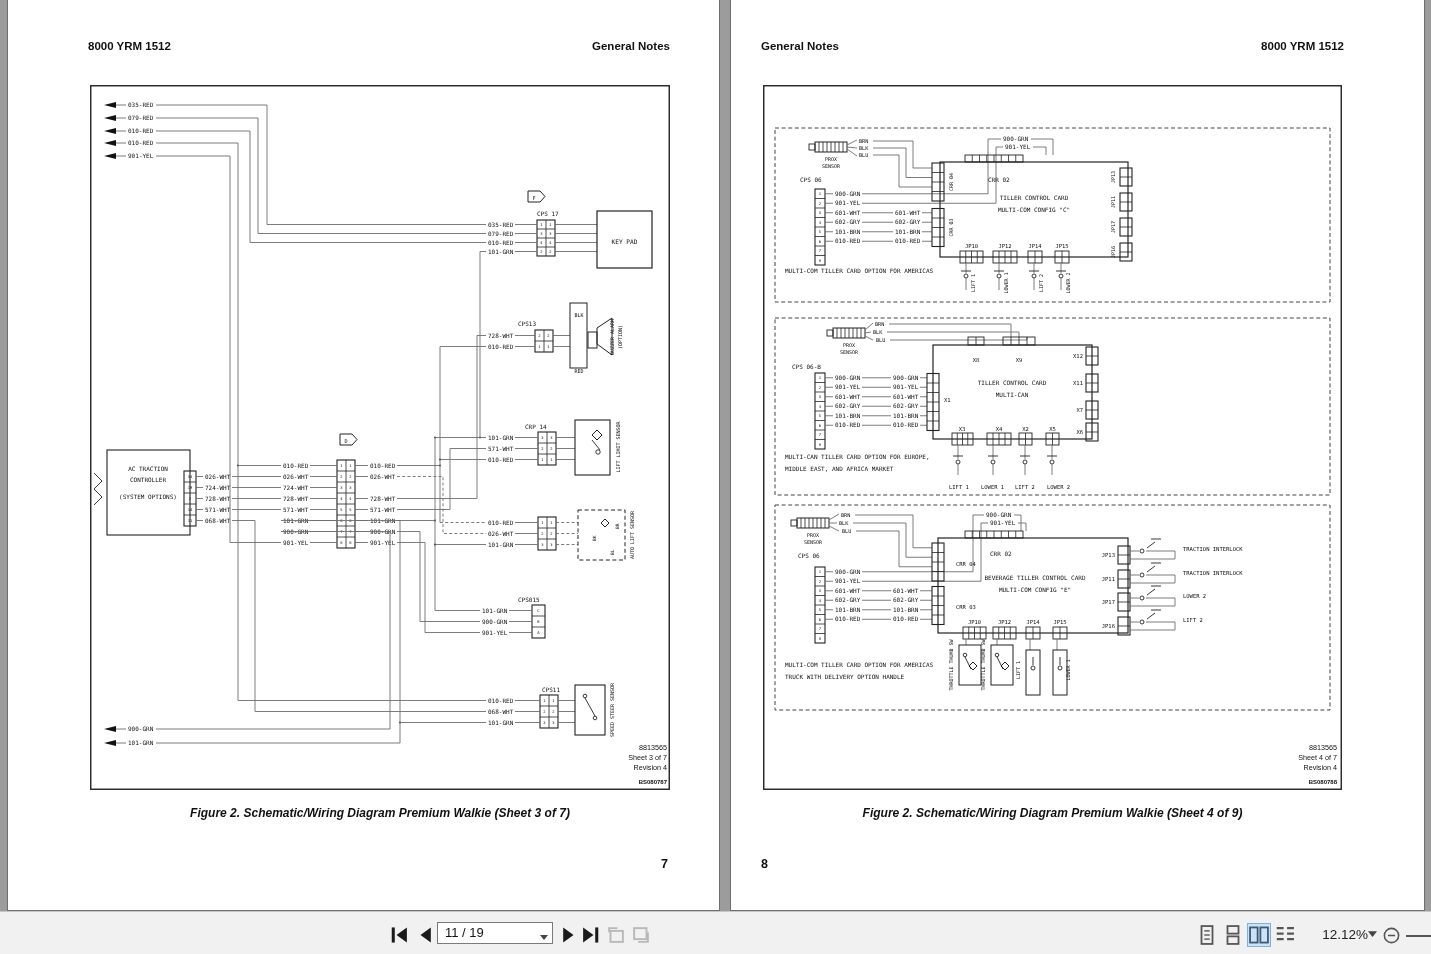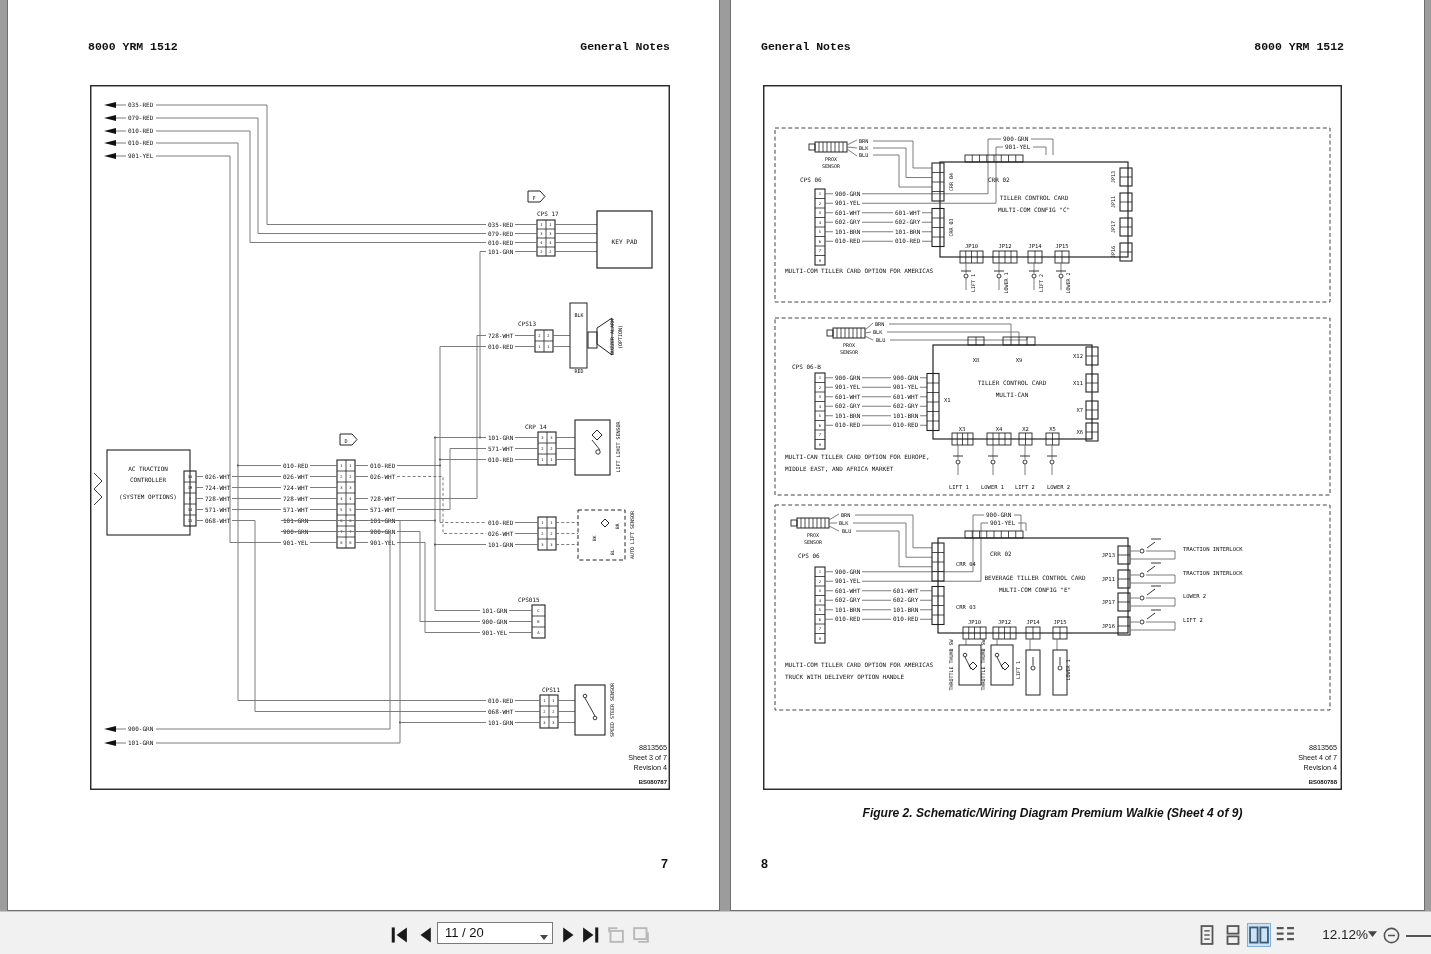--- a/index.html
+++ b/index.html
@@ -2,21 +2,21 @@
 <html><head>
 <meta charset="utf-8">
 <style>
   html,body{margin:0;padding:0;}
   body{width:1431px;height:954px;position:relative;overflow:hidden;
        background:#9c9c9c;font-family:"Liberation Sans",sans-serif;}
   .page{position:absolute;top:0;height:910px;background:#fff;
         box-shadow:0 0 0 1px #6f6f6f;}
   #page7{left:8px;width:711px;}
   #page8{left:731px;width:693px;}
-  .hdr{position:absolute;top:40px;font-size:11.5px;font-weight:bold;color:#111;font-family:Liberation Mono, monospace;}
+  .hdr{position:absolute;top:40px;font-size:11.5px;font-weight:bold;color:#111;}
   .caption{position:absolute;top:806px;font-size:12px;font-weight:bold;
            font-style:italic;text-align:center;color:#111;}
   .pagenum{position:absolute;top:857px;font-size:12.5px;font-weight:bold;color:#111;}
   svg.diagram{position:absolute;top:85px;}
   svg text{font-family:"DejaVu Sans Mono",monospace;}
   svg text.sansf{font-family:"Liberation Sans",sans-serif;}
   
   #toolbar{position:absolute;left:0;right:0;top:911px;height:43px;
            background:#f1f1f1;border-top:1px solid #c6c6c6;}
   .tbtn{position:absolute;top:12px;width:22px;height:22px;cursor:pointer;}
@@ -318,20 +318,21 @@
       <rect x="485" y="600" width="30" height="50" fill="none" stroke="#222" stroke-width="1.1"></rect>
       <circle cx="495" cy="611" r="1.8" fill="none" stroke="#222" stroke-width="0.9"></circle>
       <polyline points="495,613 505,631" fill="none" stroke="#222" stroke-width="0.9"></polyline>
       <circle cx="505" cy="633" r="1.8" fill="none" stroke="#222" stroke-width="0.9"></circle>
       <text x="524" y="625" font-size="5" text-anchor="middle" fill="#111" transform="rotate(-90 524 625)">SPEED STEER SENSOR</text>
       <text x="577" y="665" font-size="7.2" text-anchor="end" fill="#111" class="sansf">8813565</text>
       <text x="577" y="675" font-size="7.2" text-anchor="end" fill="#111" class="sansf">Sheet 3 of 7</text>
       <text x="577" y="685" font-size="7.2" text-anchor="end" fill="#111" class="sansf">Revision 4</text>
       <text x="577" y="699" font-size="6" text-anchor="end" fill="#111" class="sansf" font-weight="bold">BS080787</text>
     </svg>
+  <div class="caption" style="left:82px;width:580px;">Figure 2. Schematic/Wiring Diagram Premium Walkie (Sheet 3 of 7)</div>
   <div class="pagenum" style="right:51px;">7</div>
 </div>
 
 <div class="page" id="page8">
   <div class="hdr" style="left:30px;">General Notes</div>
   <div class="hdr" style="right:80px;">8000 YRM 1512</div>
   <svg class="diagram" id="svg8" style="left:32px;" width="579" height="705" viewBox="0 0 579 705">
       <rect x="0.75" y="0.75" width="577.5" height="703.5" fill="none" stroke="#222" stroke-width="1.4"></rect>
       <rect x="12" y="43" width="555" height="174" fill="none" stroke="#444" stroke-width="1" stroke-dasharray="4,2.6"></rect>
       <rect x="46" y="59" width="6" height="6" fill="none" stroke="#222" stroke-width="0.9"></rect>
@@ -789,21 +790,21 @@
       <rect x="2" y="2.5" width="2.2" height="11" fill="#1a1a1a"></rect>
       <polygon points="13,2.5 5.5,8 13,13.5" fill="#1a1a1a"></polygon>
       </svg>
     </div>
   <div class="tbtn" style="left:415px;">
     <svg width="22" height="22" viewBox="0 0 16 16">
       <polygon points="11.5,2.5 4,8 11.5,13.5" fill="#1a1a1a"></polygon>
       </svg>
     </div>
   <div id="page-input">
-    <span class="val">11 / 20</span>
+    <span class="val">11 / 19</span>
     <span class="caret">
       <svg width="8" height="8" viewBox="0 0 8 8">
           <polygon points="0,2 8,2 4,7" fill="#444"></polygon>
         </svg></span>
   </div>
   <div class="tbtn" style="left:557px;">
     <svg width="22" height="22" viewBox="0 0 16 16">
       <polygon points="4.5,2.5 12,8 4.5,13.5" fill="#1a1a1a"></polygon>
       </svg>
     </div>

